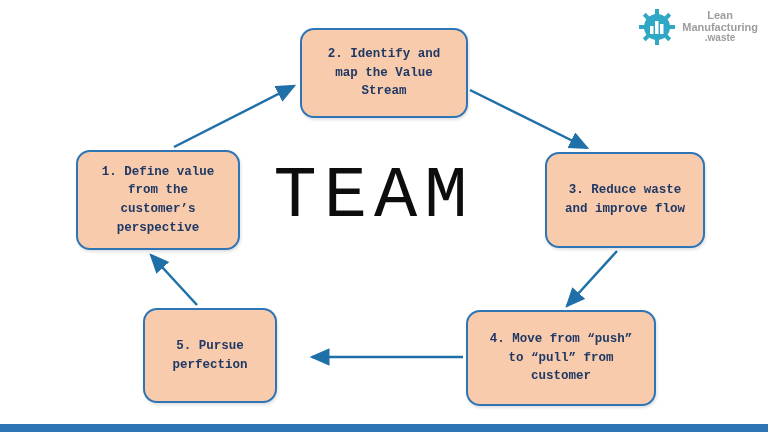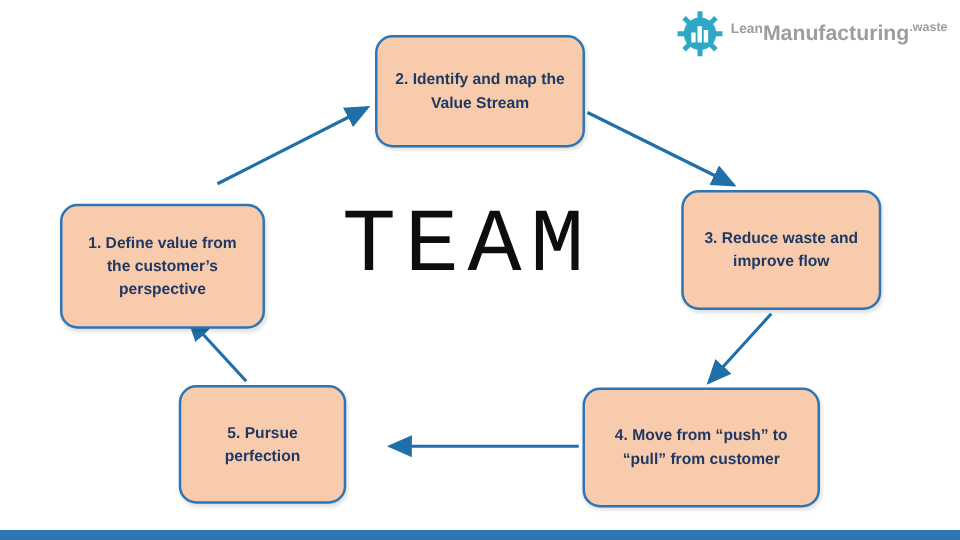--- a/index.html
+++ b/index.html
@@ -32,22 +32,23 @@
     display: flex;
     align-items: center;
     justify-content: center;
     text-align: center;
     padding: 21px 14px;
     color: #1f3864;
     font-weight: bold;
     font-size: 12.5px;
     line-height: 1.5;
     box-shadow: 1px 2px 3px rgba(0,0,0,0.12);
+    font-family: Liberation Mono, monospace;
   }
-  #box-1 { left: 48px;  top: 150px; width: 164px; height: 100px; margin-top: 13px; }
+  #box-1 { left: 76px;  top: 150px; width: 164px; height: 100px; }
   #box-2 { left: 300px; top: 28px;  width: 168px; height: 90px;  }
   #box-3 { left: 545px; top: 152px; width: 160px; height: 96px;  }
   #box-4 { left: 466px; top: 310px; width: 190px; height: 96px;  }
   #box-5 { left: 143px; top: 308px; width: 134px; height: 95px;  }
   
   #center-word {
     position: absolute;
     left: 234px; top: 152px;
     width: 280px; height: 90px;
     display: flex;
@@ -62,27 +63,28 @@
   
   #logo {
     position: absolute;
     right: 10px; top: 6px;
     display: flex;
     align-items: center;
     gap: 4px;
   }
   #logo .logo-text {
     display: flex;
-    flex-direction: row;
+    flex-direction: column;
     color: #9d9d9c;
     font-weight: bold;
     line-height: 1.05;
+    align-items: center;
   }
   #logo .logo-line1 { font-size: 11px; }
-  #logo .logo-line2 { font-size: 17px; }
+  #logo .logo-line2 { font-size: 11px; }
   #logo .logo-line3 { font-size: 10px; text-align: right; }
   
   #footer-bar {
     position: absolute;
     left: 0; bottom: 0;
     width: 768px; height: 8px;
     background: #2e75b6;
   }
 </style>
 </head>

